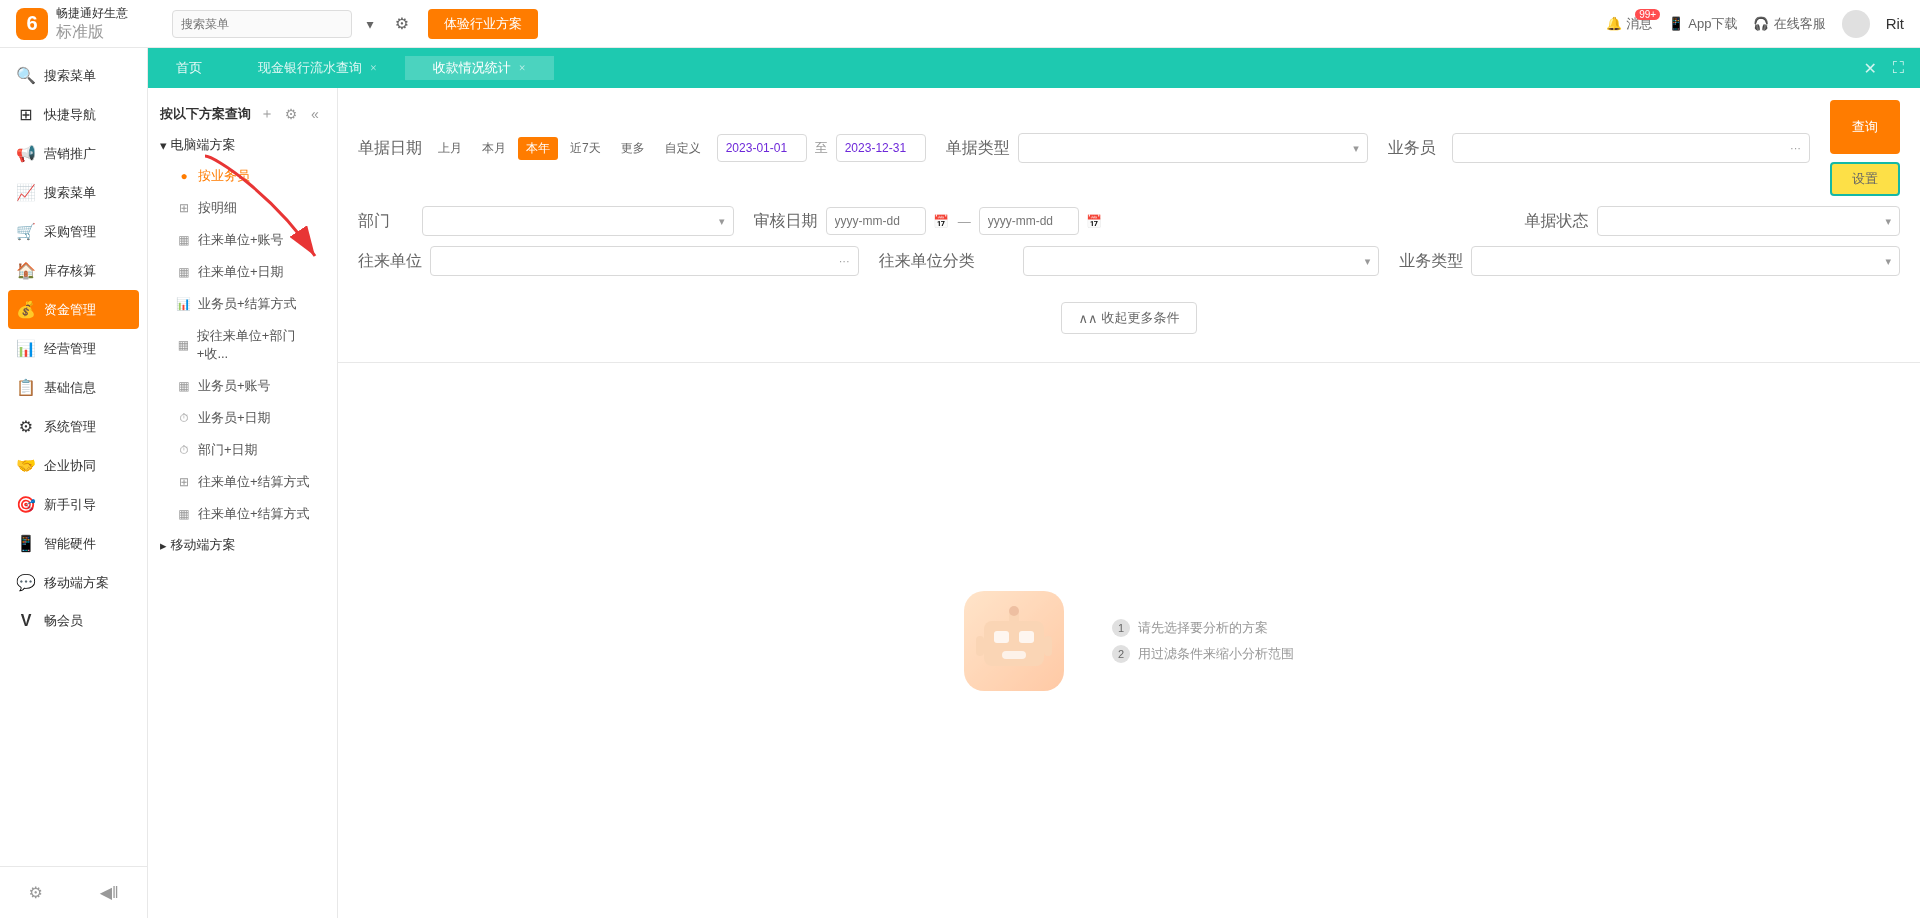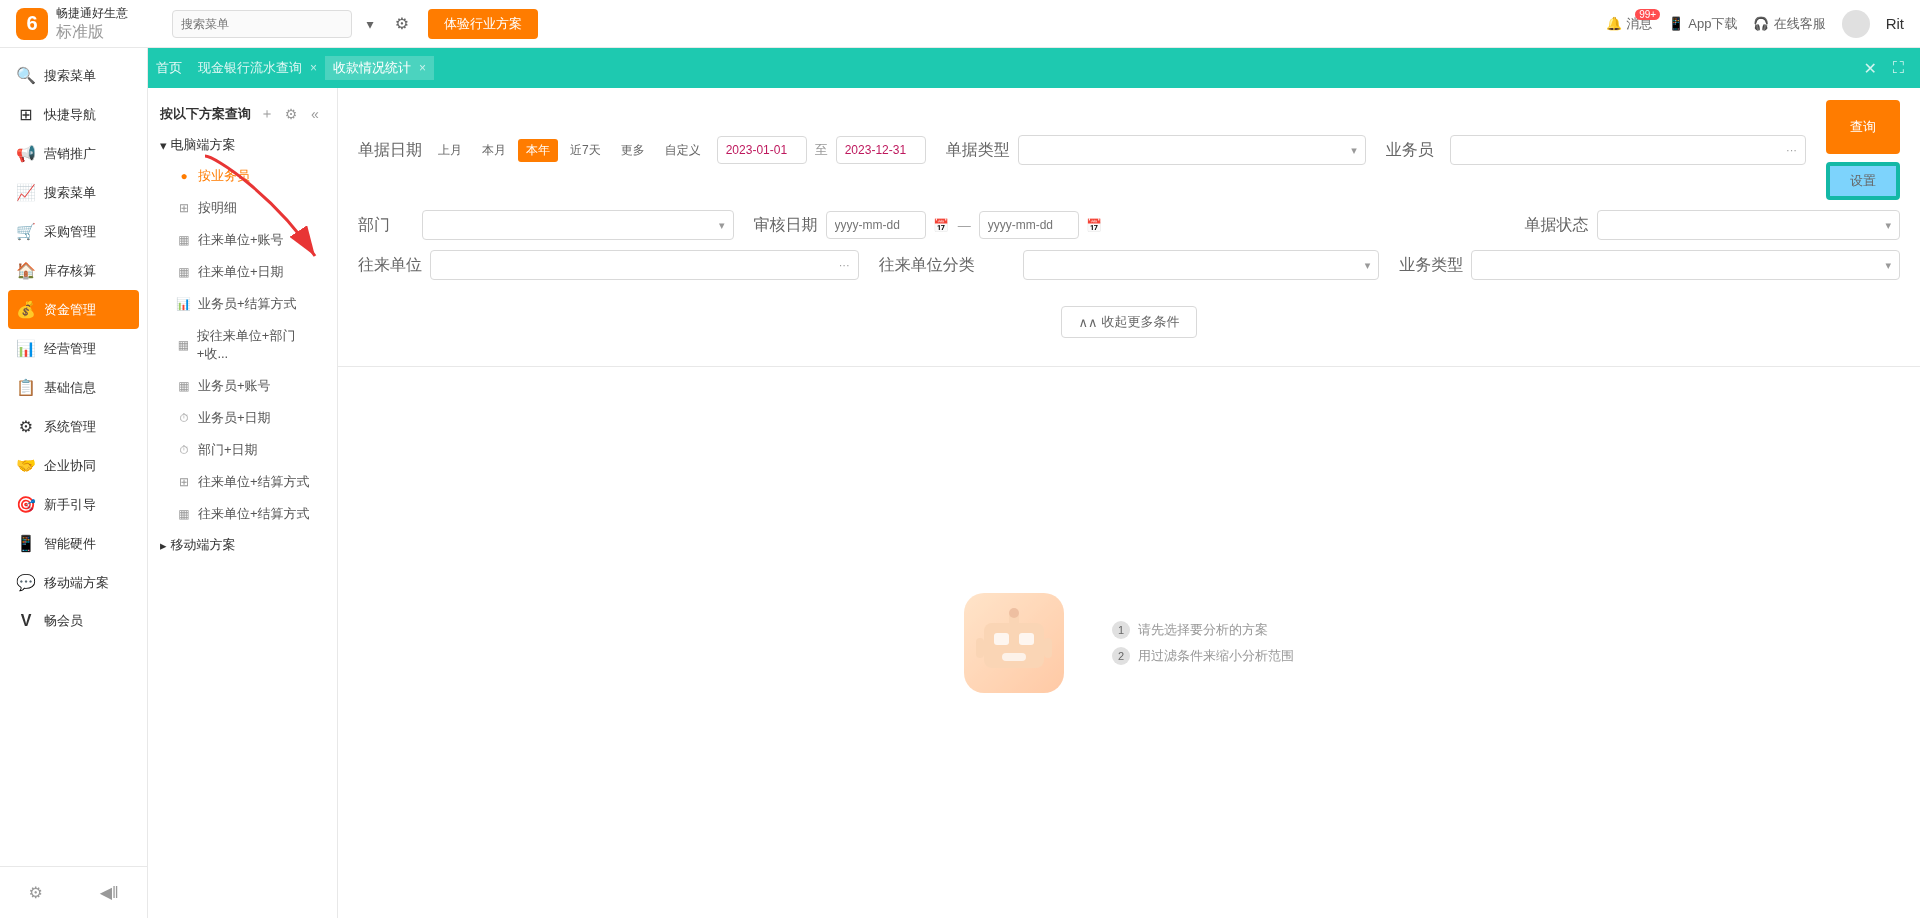--- a/index.html
+++ b/index.html
@@ -150,26 +150,27 @@
       height: 40px;
       display: flex;
       align-items: center;
       padding: 0 0;
       border-bottom: none;
     }
     .tab-item {
       height: 24px;
       display: flex;
       align-items: center;
-      padding: 0 8px;
+      padding: 0 28px;
       cursor: pointer;
       color: rgba(255,255,255,0.85);
       font-size: 13px;
       gap: 6px;
       position: relative;
+      font-family: Liberation Serif, serif;
     }
     .tab-item.home-tab {
       background: transparent;
       color: rgba(255,255,255,0.9);
     }
     .tab-item.active {
       background: rgba(255,255,255,0.2);
       color: #fff;
     }
     .tab-close {
@@ -247,42 +248,42 @@
     }
     .date-btn.active {
       background: #ff7c00;
       color: #fff;
     }
     .date-input {
       border: 1px solid #d9d9d9;
       border-radius: 4px;
       padding: 4px 8px;
       font-size: 12px;
-      color: #be185d;
+      color: #6d28d9;
       height: 28px;
       width: 100px;
     }
     .action-btns {
       display: flex;
       gap: 8px;
       flex-direction: column;
     }
     .query-btn {
       background: #ff7c00;
       color: #fff;
       border: none;
       border-radius: 4px;
       padding: 18px 20px;
       font-size: 13px;
       cursor: pointer;
     }
     .settings-btn {
-      background: #7dd3fc;
+      background: #fde047;
       color: #666;
-      border: 4px solid #14b8a6;
+      border: 2px solid #14b8a6;
       border-radius: 4px;
       padding: 6px 20px;
       font-size: 13px;
       cursor: pointer;
     }
     .collapse-btn {
       background: #fff;
       border: 1px solid #d9d9d9;
       border-radius: 4px;
       padding: 6px 16px;

